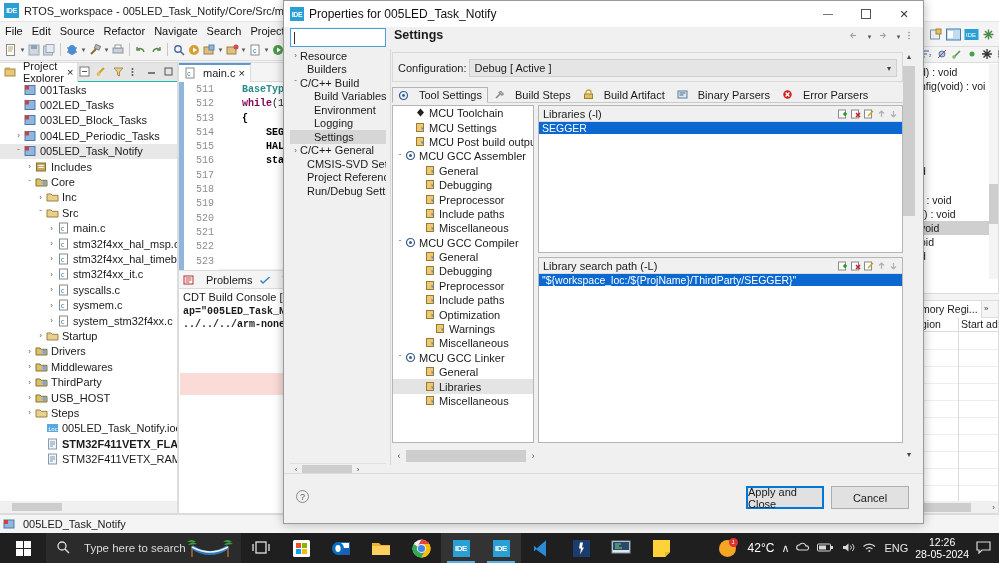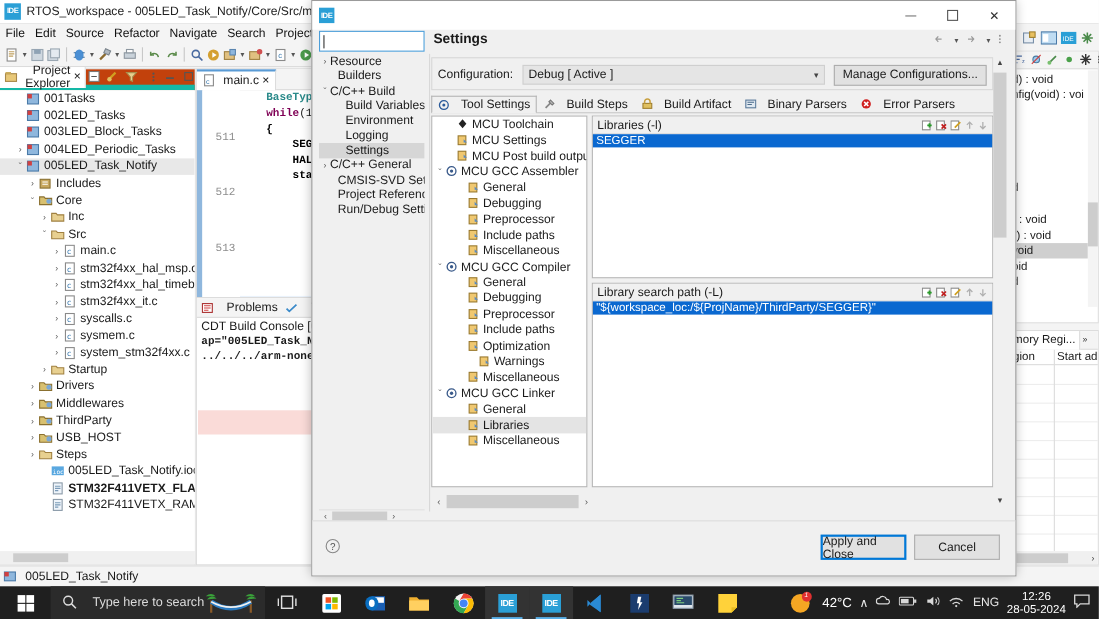--- a/index.html
+++ b/index.html
@@ -28,43 +28,43 @@
 
   .ide-toolbar { height:22px; background:#f4f4f4; border-bottom:1px solid #dcdcdc;
                  display:flex; align-items:center; padding-left:4px; gap:1px; }
   .tb { width:14px; height:14px; display:inline-block; position:relative; }
   .tb-sep { width:1px; height:13px; background:#c8c8c8; margin:0 3px; }
   .caret { font-size:7px; color:#555; width:7px; text-align:center; }
 
   
   .pe { position:absolute; left:0; top:62px; width:178px; bottom:19px; background:#fff;
         border:1px solid #dcdcdc; border-left:none; }
-  .pe-tabrow { height:19px; background:#c2410c; display:flex; align-items:center;
-               border-bottom:5px solid #14b8a6;text-align:right; }
+  .pe-tabrow { height:19px; background:#e5e5e5; display:flex; align-items:center;
+               border-bottom:1px solid #14b8a6; }
   .pe-tab { display:flex; align-items:center; gap:3px; padding:0 4px; height:19px; background:#fff;
             border-right:1px solid #dcdcdc; font-size:11px; }
   .pe-tools { margin-left:auto; display:flex; align-items:center; gap:3px; padding-right:4px; }
   .pe-body { position:absolute; top:19px; left:0; right:0; bottom:12px; overflow:hidden; background:#fff; }
   .row { display:flex; align-items:center; height:15.4px; white-space:nowrap; font-size:11px; padding-left:2px; }
   .row.sel { background:#e8e8e8; }
   .arw { width:11px; text-align:center; font-size:8px; color:#5a5a5a; flex:0 0 11px; }
   .ficon { width:13px; height:12px; margin-right:3px; flex:0 0 13px; position:relative; }
   .pe-hscroll { position:absolute; left:0; right:0; bottom:0; height:12px; background:#f0f0f0; }
   .pe-hscroll i { position:absolute; left:12px; top:2px; width:50px; height:8px; background:#cdcdcd; display:block; }
 
   
   .ed { position:absolute; left:178px; top:62px; right:82px; bottom:19px; background:#fff; border:1px solid #dcdcdc; }
   .ed-tabrow { height:19px; background:#f4f4f4; display:flex; align-items:center; border-bottom:1px solid #dcdcdc; }
   .ed-tab { display:flex; align-items:center; gap:3px; padding:0 5px; height:19px; background:#fff;
             border-right:1px solid #dcdcdc; border-top:2px solid #5a9bd5; font-size:11px; }
   .ed-body { position:absolute; top:19px; left:0; right:0; bottom:0; display:flex; }
   .ed-gutterbar { width:5px; background:#8fb7dd; }
   .gutter { width:34px; background:#fff; font-family:"Liberation Mono", monospace; font-size:10px;
             color:#8d8d8d; text-align:right; padding-right:4px; padding-top:1px; }
-  .gutter div { height:14.3px; line-height:14.3px;margin-top:36px; }
+  .gutter div { height:14.3px; line-height:14.3px; }
   .code { flex:1; position:relative; font-family:"Liberation Mono", monospace; font-size:10px;
           padding-top:1px; overflow:hidden; }
   .code div { height:14.3px; line-height:14.3px; white-space:pre; }
   .kw { color:#7f0055; font-weight:bold; }
   .ty { color:#2a8a8a; font-weight:bold; }
   .pl { color:#000; font-weight:bold; }
   .hl { background:#eaf2fb; }
 
   
   .cons { position:absolute; left:178px; top:270px; right:82px; bottom:19px; background:#fff;
@@ -125,21 +125,21 @@
   .nav .row { height:13.5px; font-size:11px; }
   .nav .row.sel { background:#d6d6d6; }
   .nav-hs { position:absolute; left:6px; bottom:48px; width:96px; height:12px; background:#f0f0f0;
             border-top:1px solid #e0e0e0; display:flex; align-items:center; }
   .nav-hs .ar { width:12px; text-align:center; font-size:8px; color:#555; }
   .nav-hs .th { height:9px; background:#cdcdcd; width:50px; }
 
   .pane { position:absolute; left:106px; top:48px; right:8px; bottom:58px; background:#f0f0f0;
           border-left:1px solid #d8d8d8; }
   .cfgbox { position:absolute; left:1px; top:3px; right:12px; height:30px; border:1px solid #d8d8d8; background:#f0f0f0;}
-  .cfgrow { display:flex; align-items:center; height:30px; padding:0 5px; gap:8px; }
+  .cfgrow { display:flex; align-items:center; height:30px; padding:0 5px; gap:2px; }
   .cfgrow label { font-size:11px; }
   .combo { flex:1; height:18px; background:#e5e5e5; border:1px solid #cfcfcf; display:flex; align-items:center;
            padding:0 5px; font-size:11px; position:relative; }
   .combo .cv { font-size:11px; }
   .combo .cd { position:absolute; right:5px; font-size:8px; color:#444; }
   .btn { height:19px; padding:0 7px; background:#e1e1e1; border:1px solid #adadad; font-size:11px;
          display:flex; align-items:center; justify-content:center; white-space:nowrap; }
 
   .tabs { position:absolute; left:1px; top:38px; right:12px; height:16px; display:flex; align-items:flex-end;
           border-bottom:1px solid #c9c9c9; }
@@ -721,20 +721,21 @@
           </svg>
       </span>
       <span>005LED_Task_Notify</span>
     </div>
   </div>
 
   <div class="dlg">
 
     <div class="dlg-title">
       <div class="ide-icon">IDE</div>
+      <div class="dlg-title-text">Properties for 005LED_Task_Notify</div>
       <div class="dlg-wbtns">
         <div class="wbtn min">
             <span></span>
           </div>
         <div class="wbtn max">
             <span></span>
           </div>
         <div class="wbtn">✕</div>
       </div>
     </div>
@@ -817,21 +818,20 @@
 
     <div class="pane">
 
       <div class="cfgbox">
         <div class="cfgrow">
           <label>Configuration:</label>
           <div class="combo">
             <span class="cv">Debug  [ Active ]</span>
             <span class="cd">▾</span>
           </div>
-          <div class="btn">Manage Configurations...</div>
         </div>
       </div>
 
       <div class="tabs" id="dlg-tabs">
           <div class="tab active">
             <span style="display:flex">
               <svg width="11" height="11" viewBox="0 0 11 11">
                 <circle cx="5.5" cy="5.5" r="4" fill="none" stroke="#2a5a9a" stroke-width="1.2"></circle>
                 <circle cx="5.5" cy="5.5" r="1.4" fill="#2a5a9a"></circle>
               </svg>

